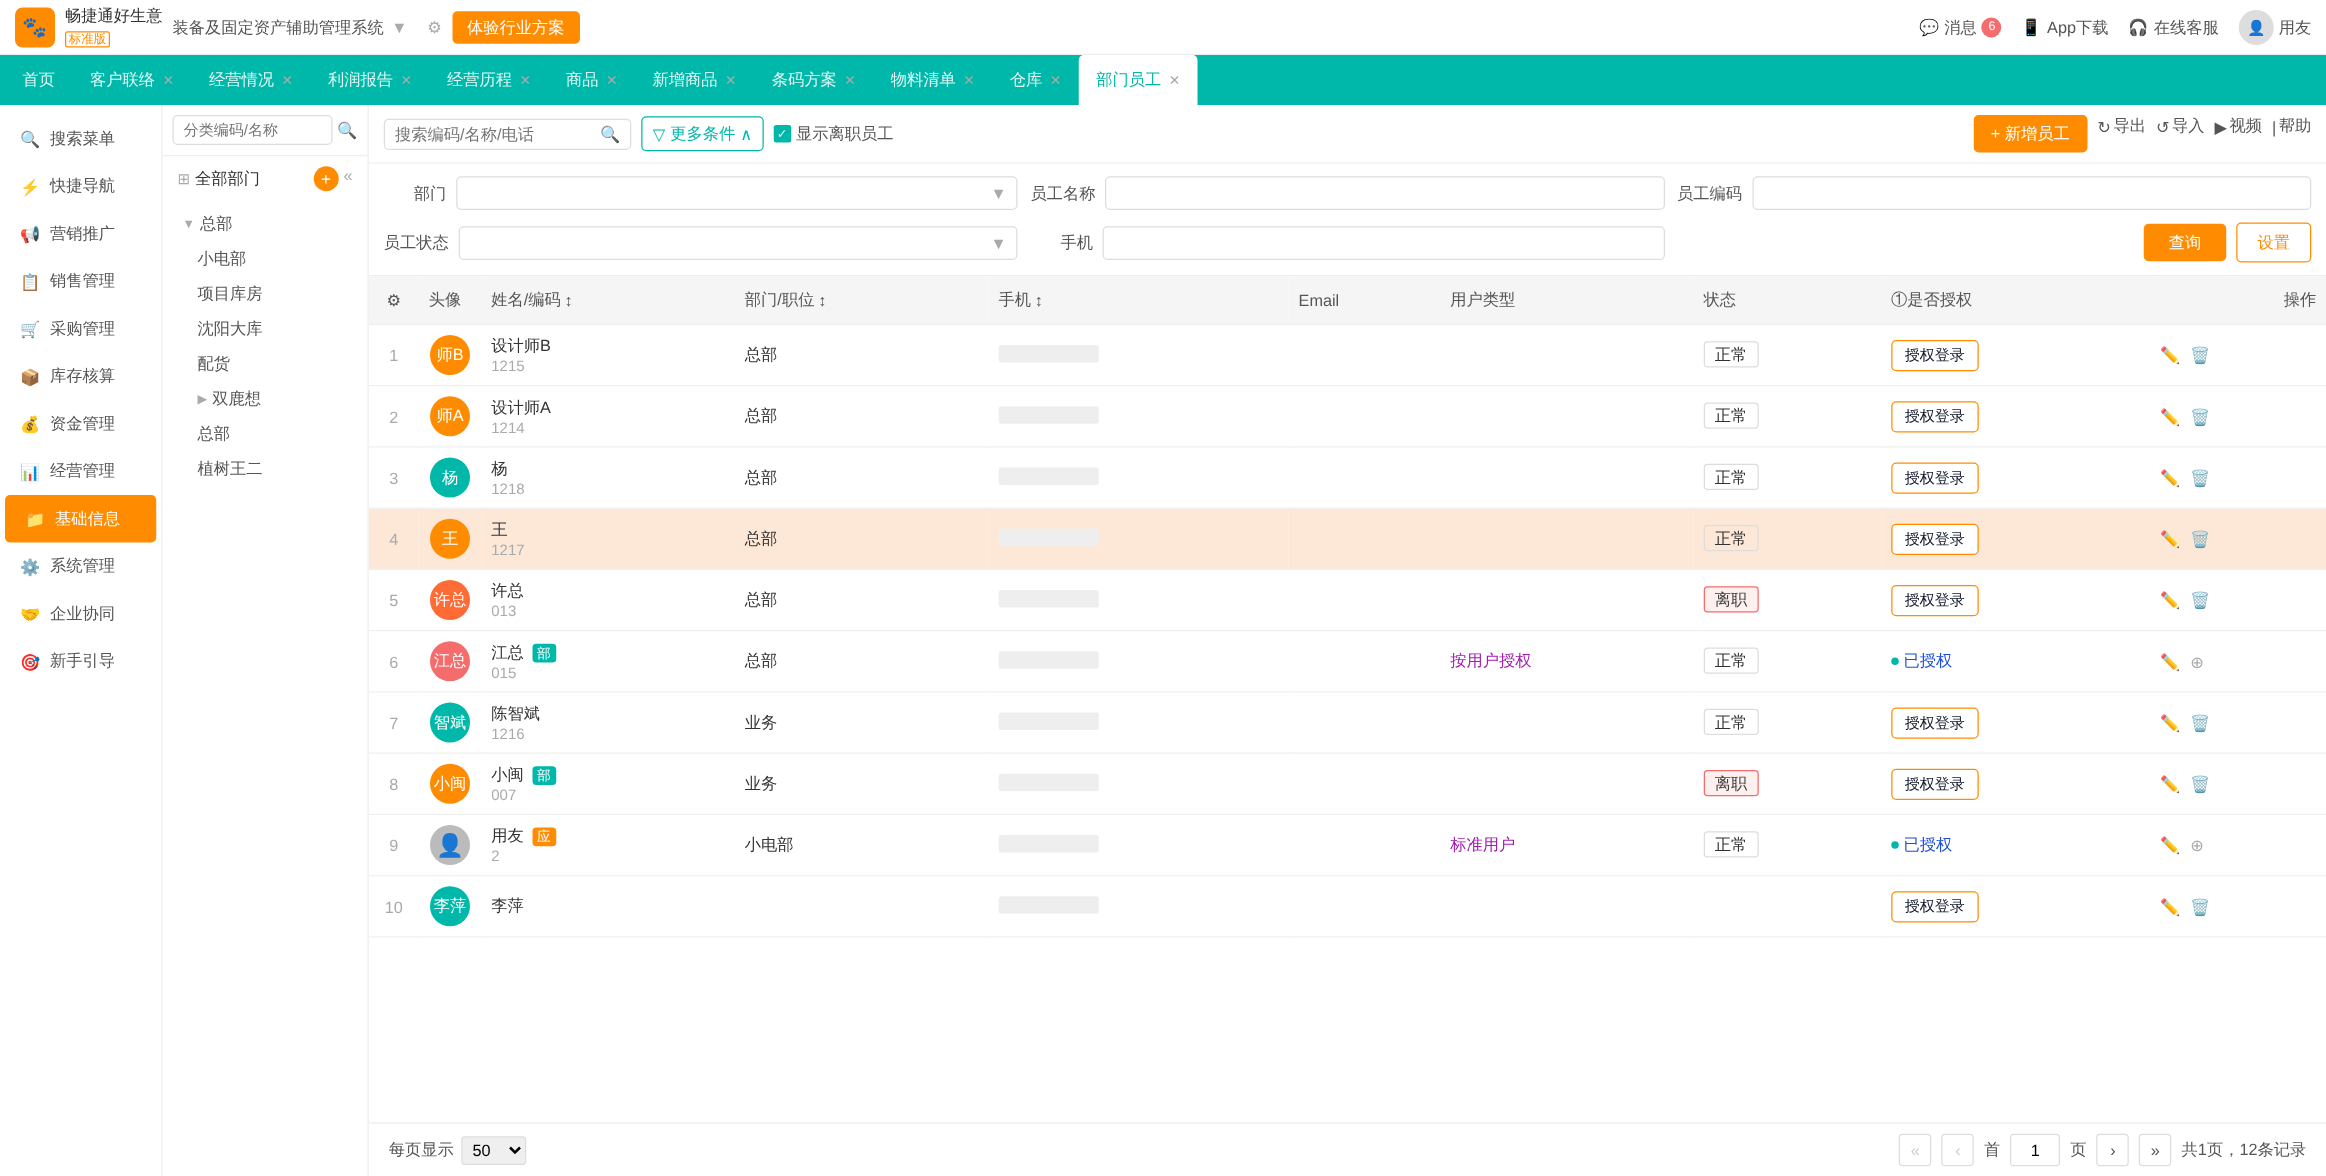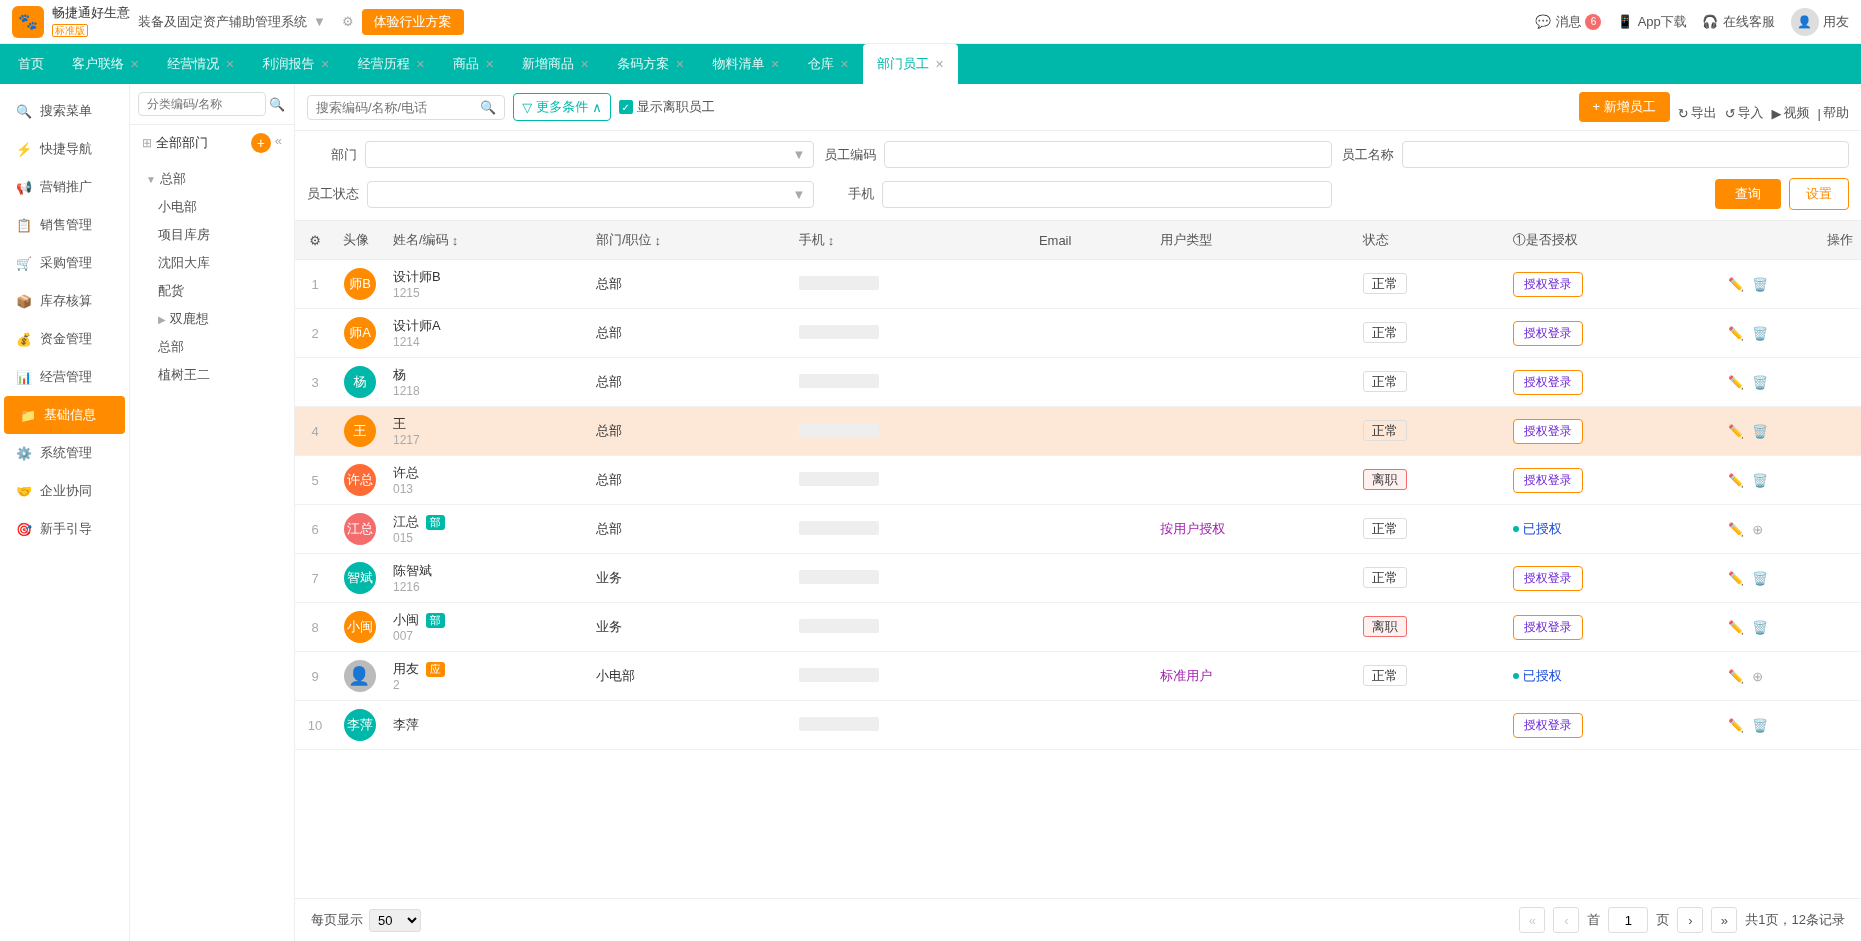--- a/index.html
+++ b/index.html
@@ -62,21 +62,21 @@
     .right-main { flex: 1; display: flex; flex-direction: column; overflow: hidden; }
     
     
     .toolbar { background: #fff; padding: 8px 12px; display: flex; align-items: center; justify-content: space-between; border-bottom: 1px solid #eee; flex-wrap: wrap; gap: 8px; }
     .toolbar-left { display: flex; align-items: center; gap: 8px; }
     .search-input-wrap { display: flex; align-items: center; border: 1px solid #ddd; border-radius: 4px; padding: 4px 8px; gap: 4px; }
     .search-input-wrap input { border: none; outline: none; font-size: 13px; width: 160px; }
     .filter-btn { display: flex; align-items: center; gap: 4px; color: #00b8a9; cursor: pointer; font-size: 13px; border: 1px solid #00b8a9; border-radius: 4px; padding: 4px 8px; }
     .show-resigned { display: flex; align-items: center; gap: 4px; color: #555; font-size: 13px; cursor: pointer; }
     .checkbox-teal { width: 14px; height: 14px; background: #00b8a9; border-radius: 2px; display: flex; align-items: center; justify-content: center; color: #fff; font-size: 10px; }
-    .toolbar-right { display: flex; align-items: flex-end; gap: 8px; }
+    .toolbar-right { display: flex; align-items: flex-start; gap: 8px; }
     .btn-primary { background: #ff8c00; color: #fff; border: none; border-radius: 4px; padding: 6px 14px; cursor: pointer; font-size: 13px; display: flex; align-items: center; gap: 4px; }
     .btn-text { color: #555; cursor: pointer; font-size: 13px; display: flex; align-items: center; gap: 2px; }
     
     
     .filter-form { background: #fff; padding: 10px 12px; border-bottom: 1px solid #eee; display: grid; grid-template-columns: 1fr 1fr 1fr; gap: 10px; align-items: center; }
     .filter-row { display: flex; align-items: center; gap: 8px; }
     .filter-label { color: #555; font-size: 13px; white-space: nowrap; min-width: 50px; text-align: right; }
     .filter-select { flex: 1; border: 1px solid #ddd; border-radius: 4px; padding: 5px 8px; font-size: 13px; display: flex; align-items: center; justify-content: space-between; color: #555; cursor: pointer; }
     .filter-input { flex: 1; border: 1px solid #ddd; border-radius: 4px; padding: 5px 8px; font-size: 13px; color: #555; outline: none; }
     .filter-actions { display: flex; gap: 8px; justify-content: flex-end; align-items: center; }
@@ -93,21 +93,21 @@
     tbody td { padding: 8px; color: #333; }
     .col-index { width: 40px; text-align: center; color: #aaa; }
     .col-avatar { width: 50px; text-align: center; }
     .avatar-circle { width: 32px; height: 32px; border-radius: 50%; display: flex; align-items: center; justify-content: center; color: #fff; font-size: 13px; font-weight: 500; margin: 0 auto; }
     .avatar-gray { background: #bbb; }
     .name-code { display: flex; flex-direction: column; }
     .emp-name { font-weight: 500; color: #333; }
     .emp-code { color: #aaa; font-size: 12px; }
     .status-normal { color: #333; border: 1px solid #ddd; border-radius: 3px; padding: 2px 8px; }
     .status-resign { color: #404040; border: 1px solid #f56c6c; border-radius: 3px; padding: 2px 8px; background: #fff0f0; }
-    .auth-btn { background: #fff; color: #6d28d9; border: 1px solid #ff8c00; border-radius: 4px; padding: 3px 10px; cursor: pointer; font-size: 12px; }
+    .auth-btn { background: #fff; color: #0f172a; border: 1px solid #ff8c00; border-radius: 4px; padding: 3px 10px; cursor: pointer; font-size: 12px; }
     .authorized { display: flex; align-items: center; gap: 4px; color: #1d4ed8; font-size: 13px; }
     .dot-green { width: 6px; height: 6px; border-radius: 50%; background: #00b8a9; display: inline-block; }
     .dept-badge { display: inline-block; background: #00b8a9; color: #fff; border-radius: 3px; padding: 0 4px; font-size: 11px; margin-left: 3px; }
     .dept-badge-orange { display: inline-block; background: #ff8c00; color: #fff; border-radius: 3px; padding: 0 4px; font-size: 11px; margin-left: 3px; }
     .action-icons { display: flex; gap: 8px; align-items: center; color: #aaa; }
     .action-icon { cursor: pointer; }
     .blurred-text { color: #ddd; background: #eee; border-radius: 2px; display: inline-block; width: 80px; height: 14px; }
     
     
     .footer-bar { background: #fff; border-top: 1px solid #eee; padding: 8px 16px; display: flex; align-items: center; justify-content: space-between; font-size: 13px; color: #555; }
@@ -304,25 +304,25 @@
 
       <div class="filter-form">
         <div class="filter-row">
           <span class="filter-label">部门</span>
           <div class="filter-select">
             <span></span>
             <span style="color:#aaa">▼</span>
           </div>
         </div>
         <div class="filter-row">
+          <span class="filter-label">员工名称</span>
+          <input class="filter-input" type="text" style="">
+        </div>
+        <div class="filter-row">
           <span class="filter-label">员工编码</span>
-          <input class="filter-input" type="text" style="">
-        </div>
-        <div class="filter-row">
-          <span class="filter-label">员工名称</span>
           <input class="filter-input" type="text" style="">
         </div>
         <div class="filter-row">
           <span class="filter-label">员工状态</span>
           <div class="filter-select">
             <span></span>
             <span style="color:#aaa">▼</span>
           </div>
         </div>
         <div class="filter-row">

